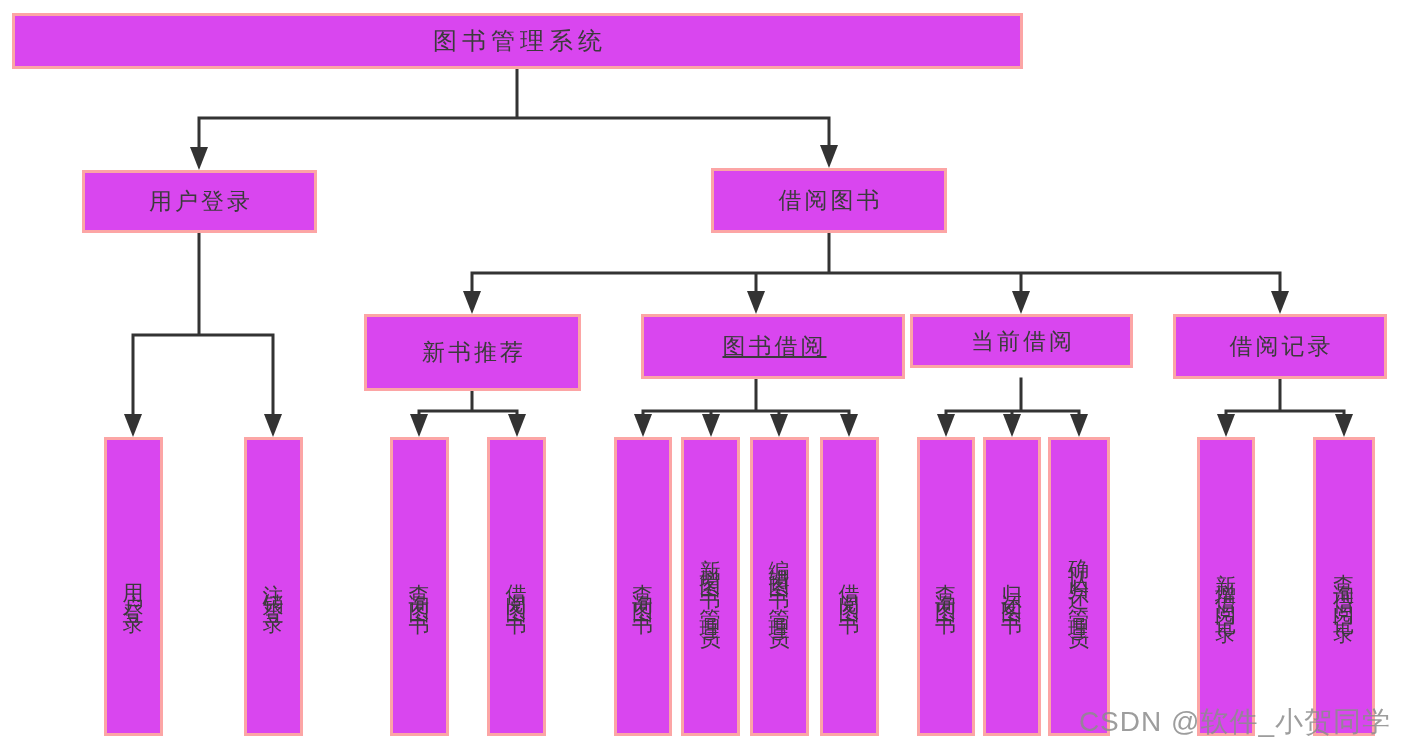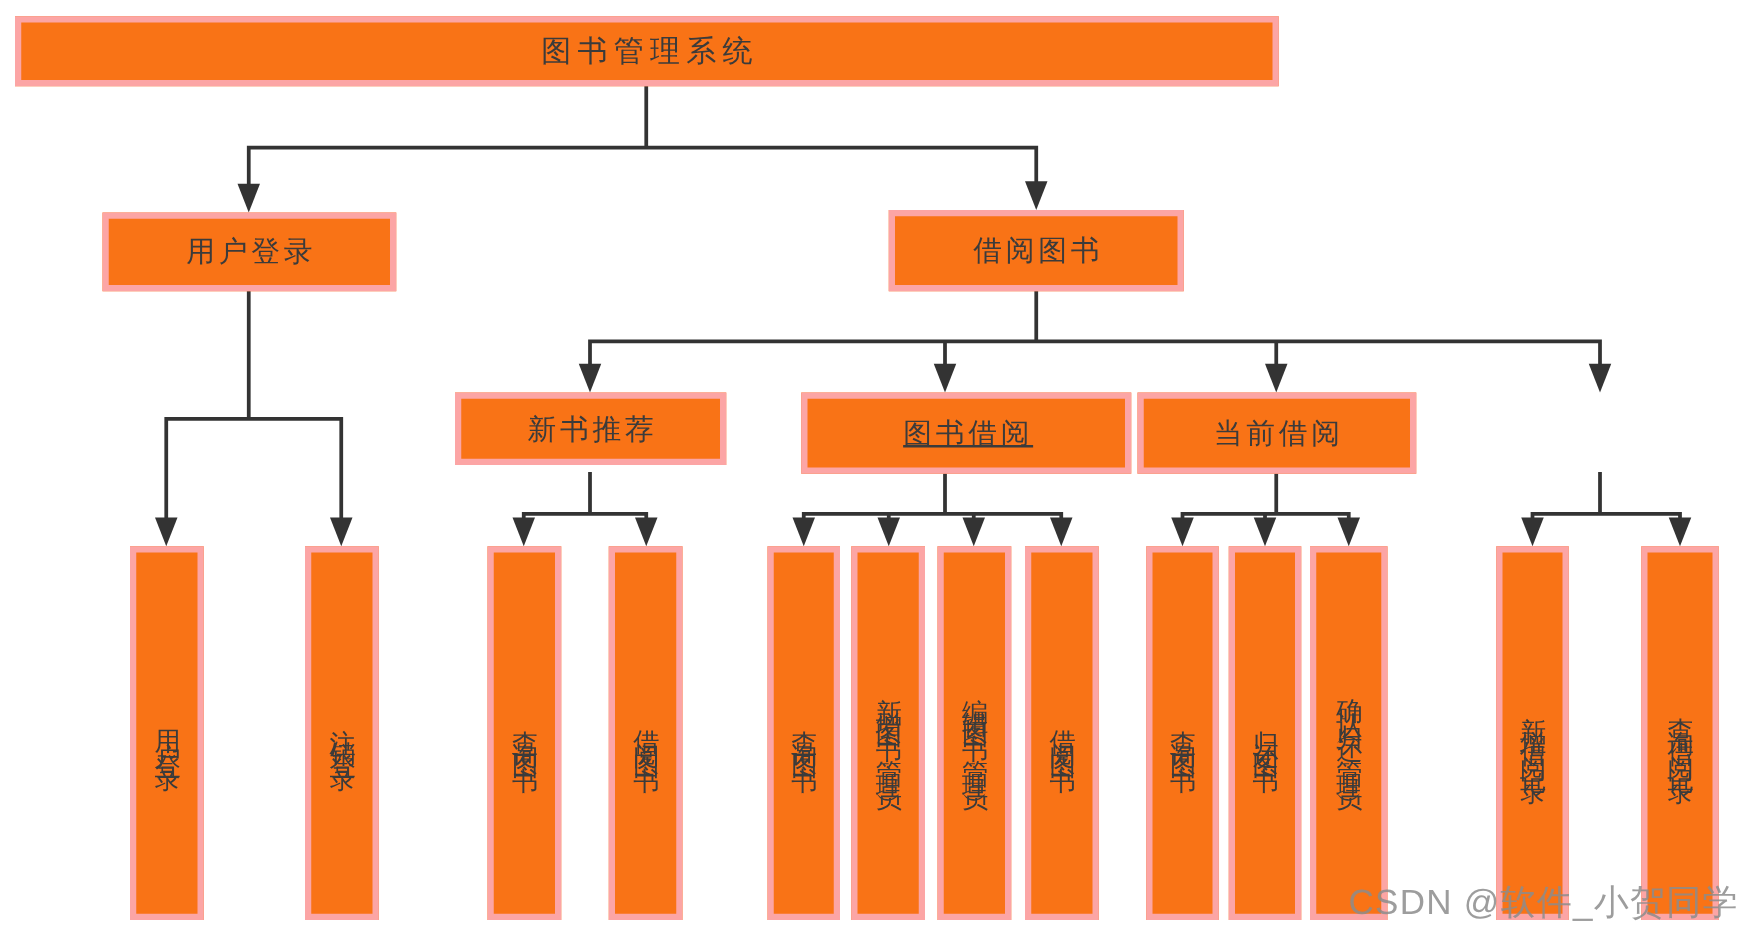--- a/index.html
+++ b/index.html
@@ -5,21 +5,21 @@
   html,body { margin:0; padding:0; background:#ffffff; }
   #canvas {
     position:relative; width:1405px; height:747px; overflow:hidden;
     background:#ffffff;
     font-family:"Liberation Sans","DejaVu Sans",sans-serif;
     color:#3b3b3b;
   }
   #connectors { position:absolute; left:0; top:0; width:1405px; height:747px; }
   .box {
     position:absolute; box-sizing:border-box;
-    border:5px solid #fca5a5; background:#f97316;
+    border:3px solid #fca5a5; background:#d946ef;
     display:flex; align-items:center; justify-content:center;
     text-align:center; white-space:nowrap;
   }
   .h  { font-size:23px; letter-spacing:3px; text-indent:3px; }
   .t1 { font-size:24px; letter-spacing:5px; text-indent:5px; }
   .leaf {
     top:437px; height:299px;
     writing-mode:vertical-rl; text-orientation:mixed;
     font-size:21px; letter-spacing:10px; line-height:1;
     white-space:nowrap;
@@ -66,23 +66,24 @@
       <polygon points="1217,414 1235,414 1226,437"></polygon>
       <polygon points="1335,414 1353,414 1344,437"></polygon>
     </g>
   </svg>
 
   <div class="box t1" style="left:12px; top:13px; width:1011px; height:56px;">图书管理系统</div>
 
   <div class="box h" style="left:82px; top:170px; width:235px; height:63px;">用户登录</div>
   <div class="box h" style="left:711px; top:168px; width:236px; height:65px;">借阅图书</div>
 
-  <div class="box h" style="left:364px; top:314px; width:217px; height:58px;">新书推荐</div>
+  <div class="box h" style="left:364px; top:314px; width:217px; height:77px;">新书推荐</div>
   <div class="box h" style="left:641px; top:314px; width:264px; height:65px;text-decoration:underline;">图书借阅</div>
-  <div class="box h" style="left:910px; top:314px; width:223px; height:65px;">当前借阅</div>
+  <div class="box h" style="left:910px; top:314px; width:223px; height:54px;">当前借阅</div>
+  <div class="box h" style="left:1173px; top:314px; width:214px; height:65px;">借阅记录</div>
 
   <div class="box leaf" style="left:104px; width:59px;">用户登录</div>
   <div class="box leaf" style="left:244px; width:59px;">注销登录</div>
 
   <div class="box leaf" style="left:390px; width:59px;">查询图书</div>
   <div class="box leaf" style="left:487px; width:59px;">借阅图书</div>
 
   <div class="box leaf" style="left:614px; width:58px;">查询图书</div>
   <div class="box leaf" style="left:681px; width:59px;">新增图书（管理员）</div>
   <div class="box leaf" style="left:750px; width:59px;">编辑图书（管理员）</div>

